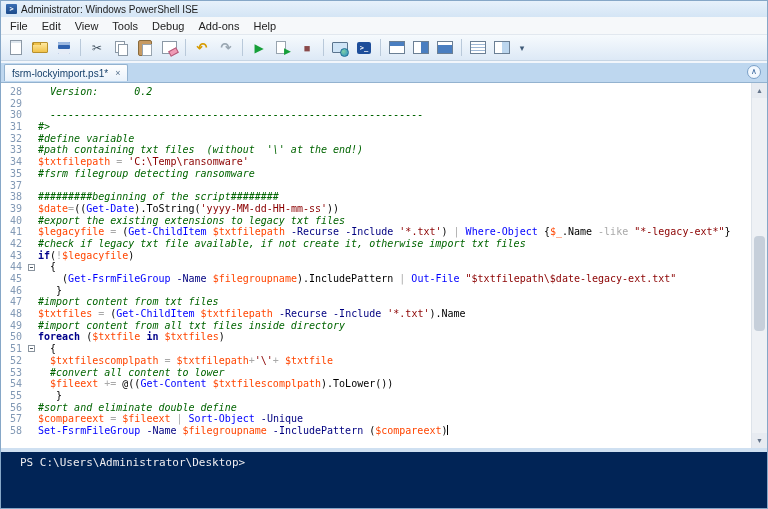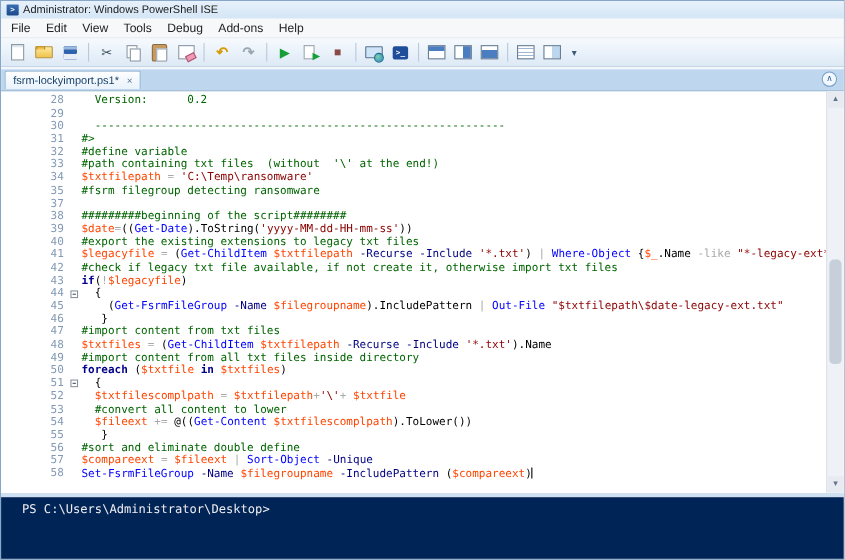--- a/index.html
+++ b/index.html
@@ -53,27 +53,27 @@
   
   .gap { height:2px; background:#f2f6fb; flex:0 0 auto; }
   .tabrow { height:19px; background:#bed7ef; display:flex; align-items:center; padding-left:3px; position:relative; flex:0 0 auto; }
   .tab { height:17px; background:linear-gradient(#fefefe,#e9f2fb); border:1px solid #93b2cf; border-bottom:none; border-radius:2px 2px 0 0; display:flex; align-items:center; gap:7px; padding:0 7px; font-size:10px; color:#16406b; }
   .tab-close { color:#5a7590; font-size:9px; line-height:9px; }
   .collapse-btn { position:absolute; right:6px; top:2px; width:14px; height:14px; border-radius:50%; border:1px solid #7aa0c8; background:#f2f8fe; color:#35639a; font-size:8px; line-height:12px; text-align:center; }
 
   
   .editor-wrap { flex:1 1 auto; display:flex; background:#fff; border-top:1px solid #93b2cf; overflow:hidden; position:relative; }
   .codearea { flex:1 1 auto; padding-top:3px; overflow:hidden; cursor:text; }
-  .cl { display:flex; height:11.7px; line-height:11.7px; font:10px "DejaVu Sans Mono", monospace;margin-left:36px; }
+  .cl { display:flex; height:11.7px; line-height:11.7px; font:10px "DejaVu Sans Mono", monospace; }
   .ln { flex:0 0 24px; text-align:right; padding-right:3px; color:#8299b5; }
   .fm { flex:0 0 13px; display:flex; align-items:center; justify-content:center; }
   .foldbox { width:7px; height:7px; border:1px solid #8a949e; background:#fff; position:relative; }
   .foldbox::before { content:''; position:absolute; left:1px; top:2px; width:3px; height:1px; background:#4a5560; }
   .ct { white-space:pre; }
-  .tok-c { color:var(--c-comment); }
+  .tok-c { color:var(--c-comment);font-style:italic; }
   .tok-v { color:var(--c-variable); }
   .tok-s { color:var(--c-string); }
   .tok-m { color:var(--c-command); }
   .tok-p { color:var(--c-parameter); }
   .tok-k { color:var(--c-keyword); font-weight:bold;text-align:right; }
   .tok-o { color:var(--c-operator); }
   .tok-t { color:var(--c-text); }
   .caret { display:inline-block; width:1px; height:10px; background:#000; vertical-align:-1px; animation:blink 1s steps(1) infinite; }
   @keyframes blink { 50% { opacity:0; } }
 

